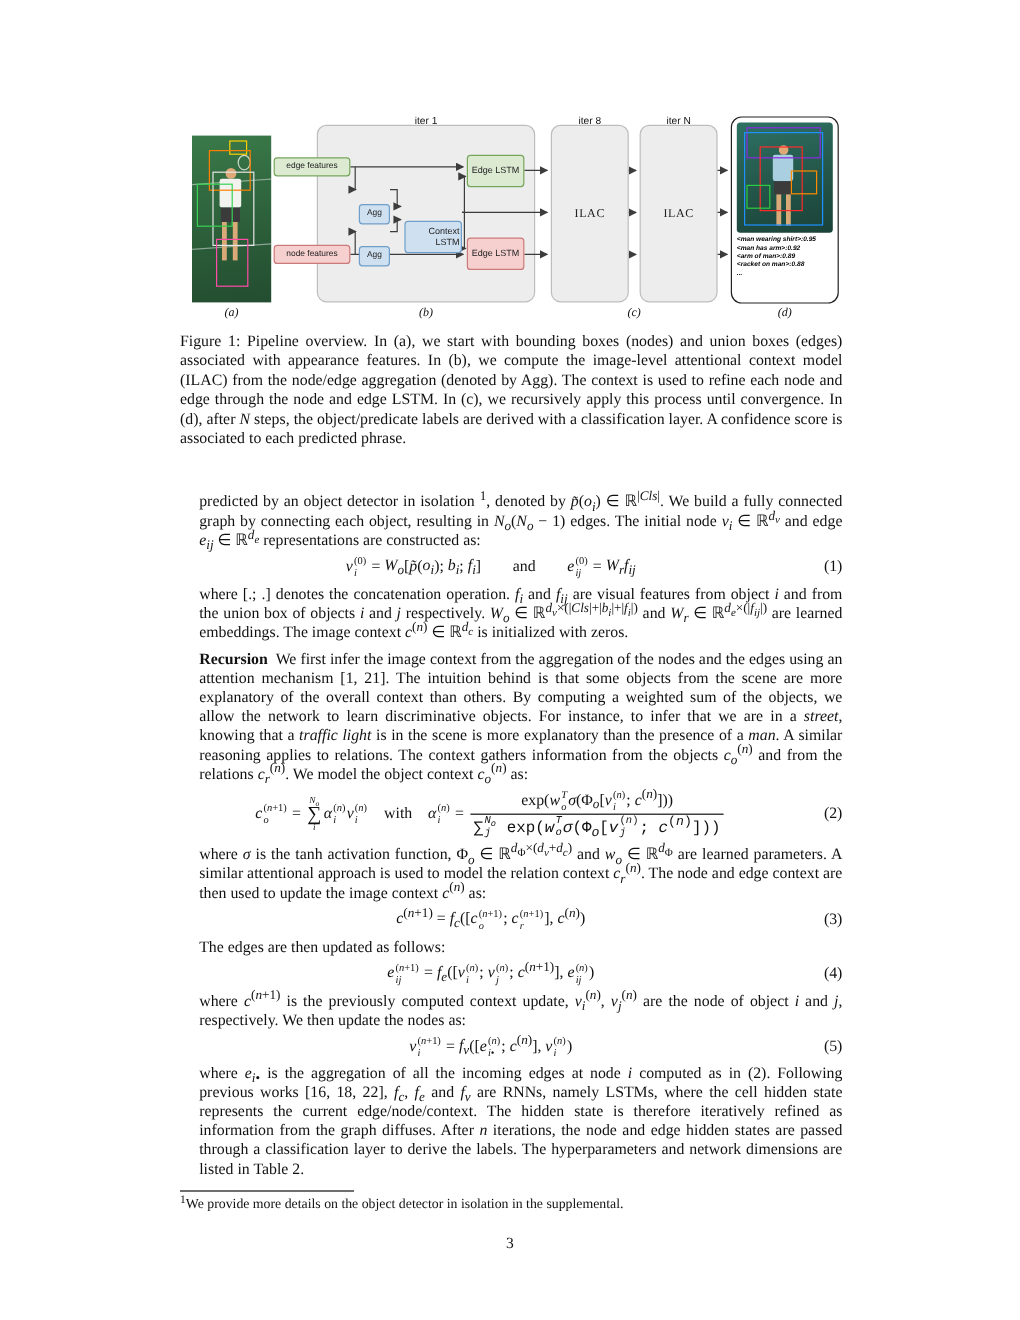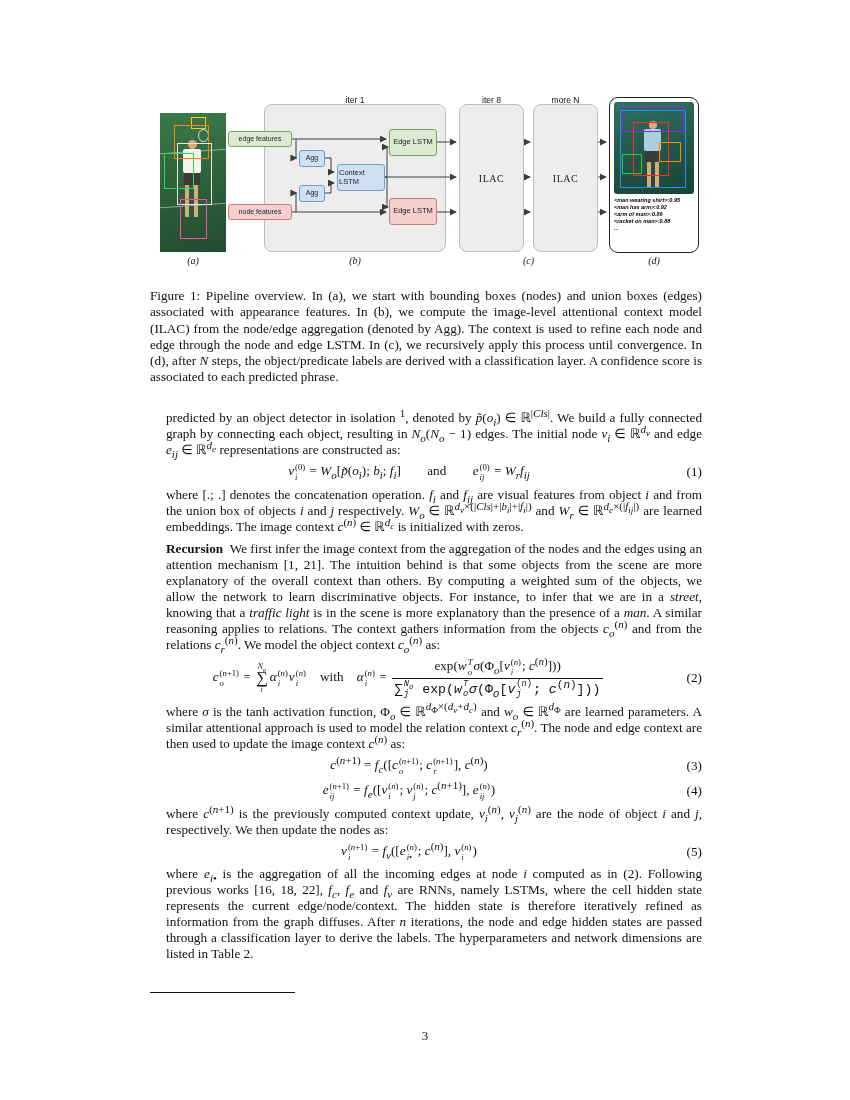--- a/index.html
+++ b/index.html
@@ -19,26 +19,26 @@
   .panel-c2 { left:385px; top:9px; width:65px; height:148px; }
   .ilac { display:flex; align-items:center; justify-content:center; height:100%;
           font-family:Liberation Serif, serif; font-size:10px; letter-spacing:.5px; color:#222; }
 
   .iter { position:absolute; top:0; text-align:center; font-family:"Liberation Sans",sans-serif;
           font-size:8.5px; color:#111; z-index:3; }
   .iter1 { left:116px; width:182px; }
   .iter2 { left:311px; width:65px; }
   .iterN { left:385px; width:65px; }
 
-  .fbox { position:absolute; display:flex; align-items:center; justify-content:center; text-align:left;
+  .fbox { position:absolute; display:flex; align-items:center; justify-content:center; text-align:right;
           font-family:"Liberation Sans",sans-serif; font-size:7px; line-height:1.15; border-radius:3px;
           color:#222; z-index:3; padding:1px; }
   .green { background:var(--green-fill,#dcead2); border:1px solid var(--green-border,#76a65c); }
   .pink  { background:var(--pink-fill,#f6cfcf);  border:1px solid var(--pink-border,#cd7a7a); }
-  .blue  { background:var(--blue-fill,#cfe0f1);  border:1px solid var(--blue-border,#6f9fc8); }
+  .blue  { background:var(--blue-fill,#cfe0f1);  border:1px solid var(--blue-border,#6f9fc8);margin-top:20px; }
   .ef   { left:80px;  top:36px;  width:64px; height:16px; }
   .nf   { left:80px;  top:109px; width:64px; height:16px; }
   .agg1 { left:151px; top:55px;  width:26px; height:17px; }
   .agg2 { left:151px; top:90px;  width:26px; height:17px; }
   .ctx  { left:189px; top:69px;  width:48px; height:27px; font-size:7.5px; }
   .elstm{ left:241px; top:34px;  width:48px; height:27px; font-size:7.5px; }
   .nlstm{ left:241px; top:103px; width:48px; height:27px; font-size:7.5px; }
 
   .img-a { position:absolute; left:12px; top:18px; width:66px; height:139px; overflow:hidden; z-index:3;
            background:linear-gradient(170deg,#3a7a49 0%,#2c5f3a 55%,#234d30 100%); }
@@ -69,21 +69,21 @@
            font-size:5.5px; line-height:7px; color:#000; }
   .preds span { display:block; }
 
   .plabel { position:absolute; top:160px; text-align:center; font-style:italic; font-size:10px; color:#111; z-index:3; }
   .pl-a { left:12px;  width:66px; }
   .pl-b { left:116px; width:182px; }
   .pl-c { left:311px; width:139px; }
   .pl-d { left:461px; width:90px; }
 
   
-  .caption { position:absolute; left:150px; top:288px; width:552px; font-size:13.2px; line-height:16.3px;
+  .caption { position:absolute; left:150px; top:276px; width:552px; font-size:13.2px; line-height:16.3px;
              text-align:justify; }
   .content { position:absolute; left:150px; top:410px; width:552px; font-size:13.2px; line-height:16px;
              text-align:justify; }
   .content p { margin:0 0 2px 16px; }
   .content p.gap { margin-top:6px; }
   .eq { display:flex; align-items:center; margin:4px 0; }
   .eq-body { flex:1; text-align:center; font-size:13.2px; }
   .eq-no { flex:0 0 34px; text-align:right; }
 
   
@@ -138,21 +138,21 @@
       <path class="ar" marker-end="url(#ah)" d="M376,47 H382"></path>
       <path class="ar" marker-end="url(#ah)" d="M376,82 H382"></path>
       <path class="ar" marker-end="url(#ah)" d="M376,117 H382"></path>
       <path class="ar" marker-end="url(#ah)" d="M450,47 H458"></path>
       <path class="ar" marker-end="url(#ah)" d="M450,82 H458"></path>
       <path class="ar" marker-end="url(#ah)" d="M450,117 H458"></path>
     </svg>
 
     <div class="iter iter1">iter 1</div>
     <div class="iter iter2">iter 8</div>
-    <div class="iter iterN">more N</div>
+    <div class="iter iterN">iter N</div>
 
     <div class="img-a">
       <div class="courtline cl1"></div>
       <div class="courtline cl2"></div>
       <div class="racket" style="left:38px;top:16px;width:11px;height:13px;"></div>
       <div class="p-head" style="left:28px;top:27px;width:9px;height:9px;"></div>
       <div class="p-shirt" style="left:23px;top:36px;width:18px;height:24px;"></div>
       <div class="p-shorts" style="left:24px;top:60px;width:16px;height:12px;"></div>
       <div class="p-leg" style="left:25px;top:72px;height:32px;"></div>
       <div class="p-leg" style="left:34px;top:72px;height:32px;"></div>
@@ -264,20 +264,21 @@
       <span class="eq-body"><i>c</i><sup>(<i>n</i>+1)</sup> = <i>f<sub>c</sub></i>([<i>c</i><span class="st">
             <span class="t">(<i>n</i>+1)</span>
             <span class="b"><i>o</i></span>
           </span>; <i>c</i><span class="st">
             <span class="t">(<i>n</i>+1)</span>
             <span class="b"><i>r</i></span>
           </span>], <i>c</i><sup>(<i>n</i>)</sup>)</span>
       <span class="eq-no">(3)</span>
     </div>
 
+    <p>The edges are then updated as follows:</p>
 
     <div class="eq">
       <span class="eq-body"><i>e</i><span class="st">
             <span class="t">(<i>n</i>+1)</span>
             <span class="b"><i>ij</i></span>
           </span> = <i>f<sub>e</sub></i>([<i>v</i><span class="st">
             <span class="t">(<i>n</i>)</span>
             <span class="b"><i>i</i></span>
           </span>; <i>v</i><span class="st">
             <span class="t">(<i>n</i>)</span>
@@ -303,16 +304,17 @@
             <span class="b"><i>i</i></span>
           </span>)</span>
       <span class="eq-no">(5)</span>
     </div>
 
     <p>where <i>e<sub>i</sub></i><sub>•</sub> is the aggregation of all the incoming edges at node <i>i</i> computed as in (2). Following previous works [16, 18, 22], <i>f<sub>c</sub></i>, <i>f<sub>e</sub></i> and <i>f<sub>v</sub></i> are RNNs, namely LSTMs, where the cell hidden state represents the current edge/node/context. The hidden state is therefore iteratively refined as information from the graph diffuses. After <i>n</i> iterations, the node and edge hidden states are passed through a classification layer to derive the labels. The hyperparameters and network dimensions are listed in Table 2.</p>
   </div>
 
   <div class="footnote">
     <div class="fn-rule"></div>
+    <div class="fn-text"><sup>1</sup>We provide more details on the object detector in isolation in the supplemental.</div>
   </div>
 
   <div class="pageno">3</div>
 </div>
 
 </body></html>

